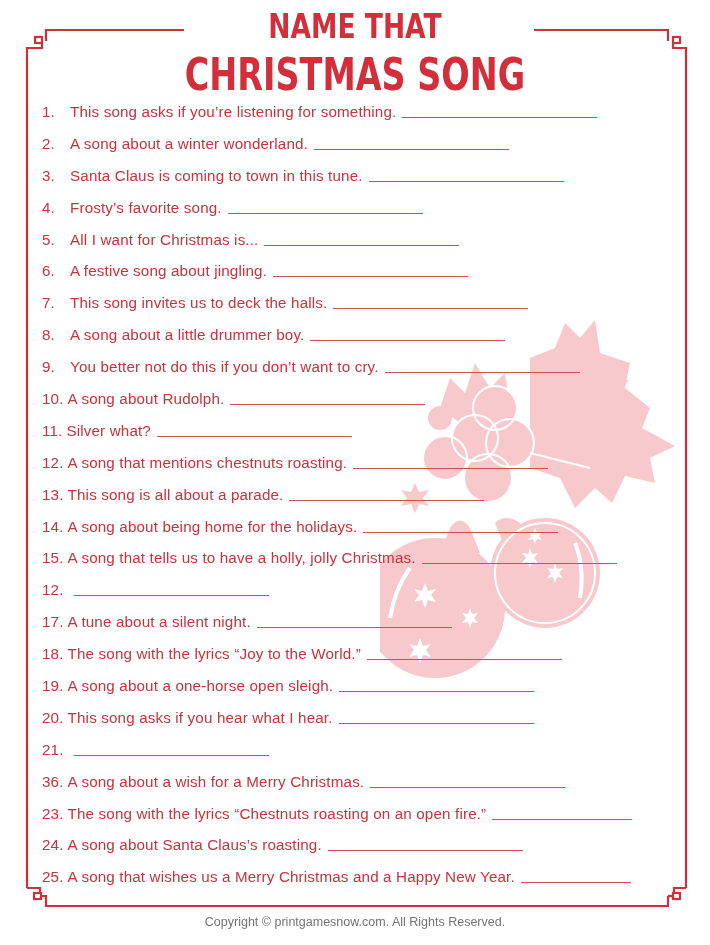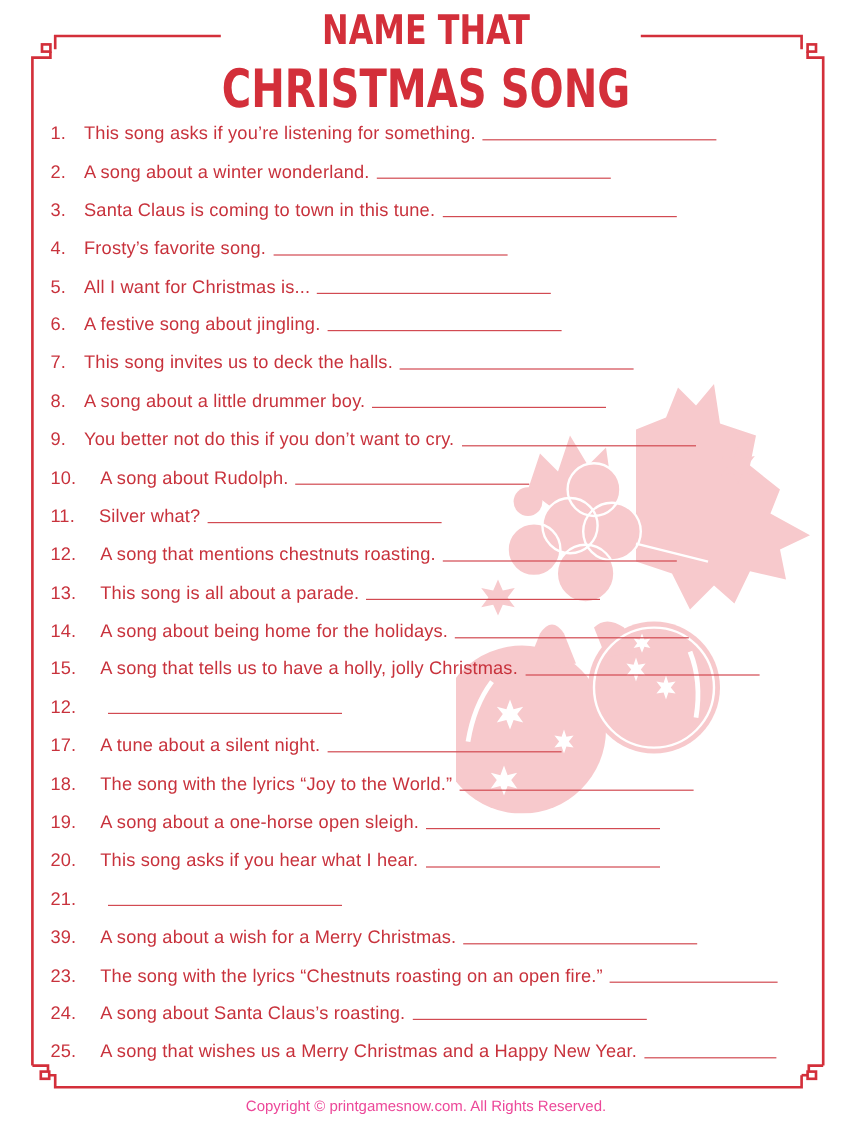--- a/index.html
+++ b/index.html
@@ -10,26 +10,26 @@
     .watermark { position: absolute; left: 380px; top: 318px; width: 300px; height: 360px; }
     .title { position: absolute; left: 0; width: 710px; text-align: center; color: #d32f3a;
              font-family: "DejaVu Sans", sans-serif; font-weight: bold; letter-spacing: 0px; }
     .title-line1 { top: 6px; font-size: 34px; transform: scaleX(0.78); transform-origin: center; line-height: 40px; }
     .title-line2 { top: 50px; font-size: 44px; transform: scaleX(0.76); transform-origin: center; line-height: 50px; }
     .questions { position: absolute; left: 42px; top: 101px; width: 645px; }
     .q { height: 31.9px; display: flex; align-items: baseline; white-space: nowrap;
          color: #c8323c; font-size: 15.2px; letter-spacing: 0.15px; line-height: 22px; position: relative; }
     .q .num { display: inline-block; }
     .q .num.wide { width: 28px; }
-    .q .num.tight { margin-right: 20px; }
+    .q .num.tight { margin-right: 4px; }
     .q .text { }
     .q .blank { display: inline-block; height: 1px; border-bottom: 1.3px solid #d24a52;
                 margin-left: 6px; position: relative; top: 1px; }
     .copyright { position: absolute; left: 0; top: 915px; width: 710px; text-align: center;
-                 font-size: 12.5px; color: #ec4899; font-family: "Liberation Sans", sans-serif; }
+                 font-size: 12.5px; color: #737373; font-family: "Liberation Sans", sans-serif; }
   </style>
 </head>
 <body>
 
 <div class="page">
 
   <svg class="frame" viewBox="0 0 710 945" width="710" height="945">
     <g fill="none" stroke="#d32f3a" stroke-width="2.2">
 
       <polyline points="184,30 46,30 46,41"></polyline>
@@ -195,21 +195,21 @@
     <div class="q">
         <span class="num tight">20.</span>
         <span class="text">This song asks if you hear what I hear.</span>
         <span class="blank" style="width:195px"></span>
       </div>
     <div class="q">
         <span class="num tight">21.</span>
         <span class="blank" style="width:195px"></span>
       </div>
     <div class="q">
-        <span class="num tight">39.</span>
+        <span class="num tight">36.</span>
         <span class="text">A song about a wish for a Merry Christmas.</span>
         <span class="blank" style="width:195px"></span>
       </div>
     <div class="q">
         <span class="num tight">23.</span>
         <span class="text">The song with the lyrics “Chestnuts roasting on an open fire.”</span>
         <span class="blank" style="width:140px"></span>
       </div>
     <div class="q">
         <span class="num tight">24.</span>

